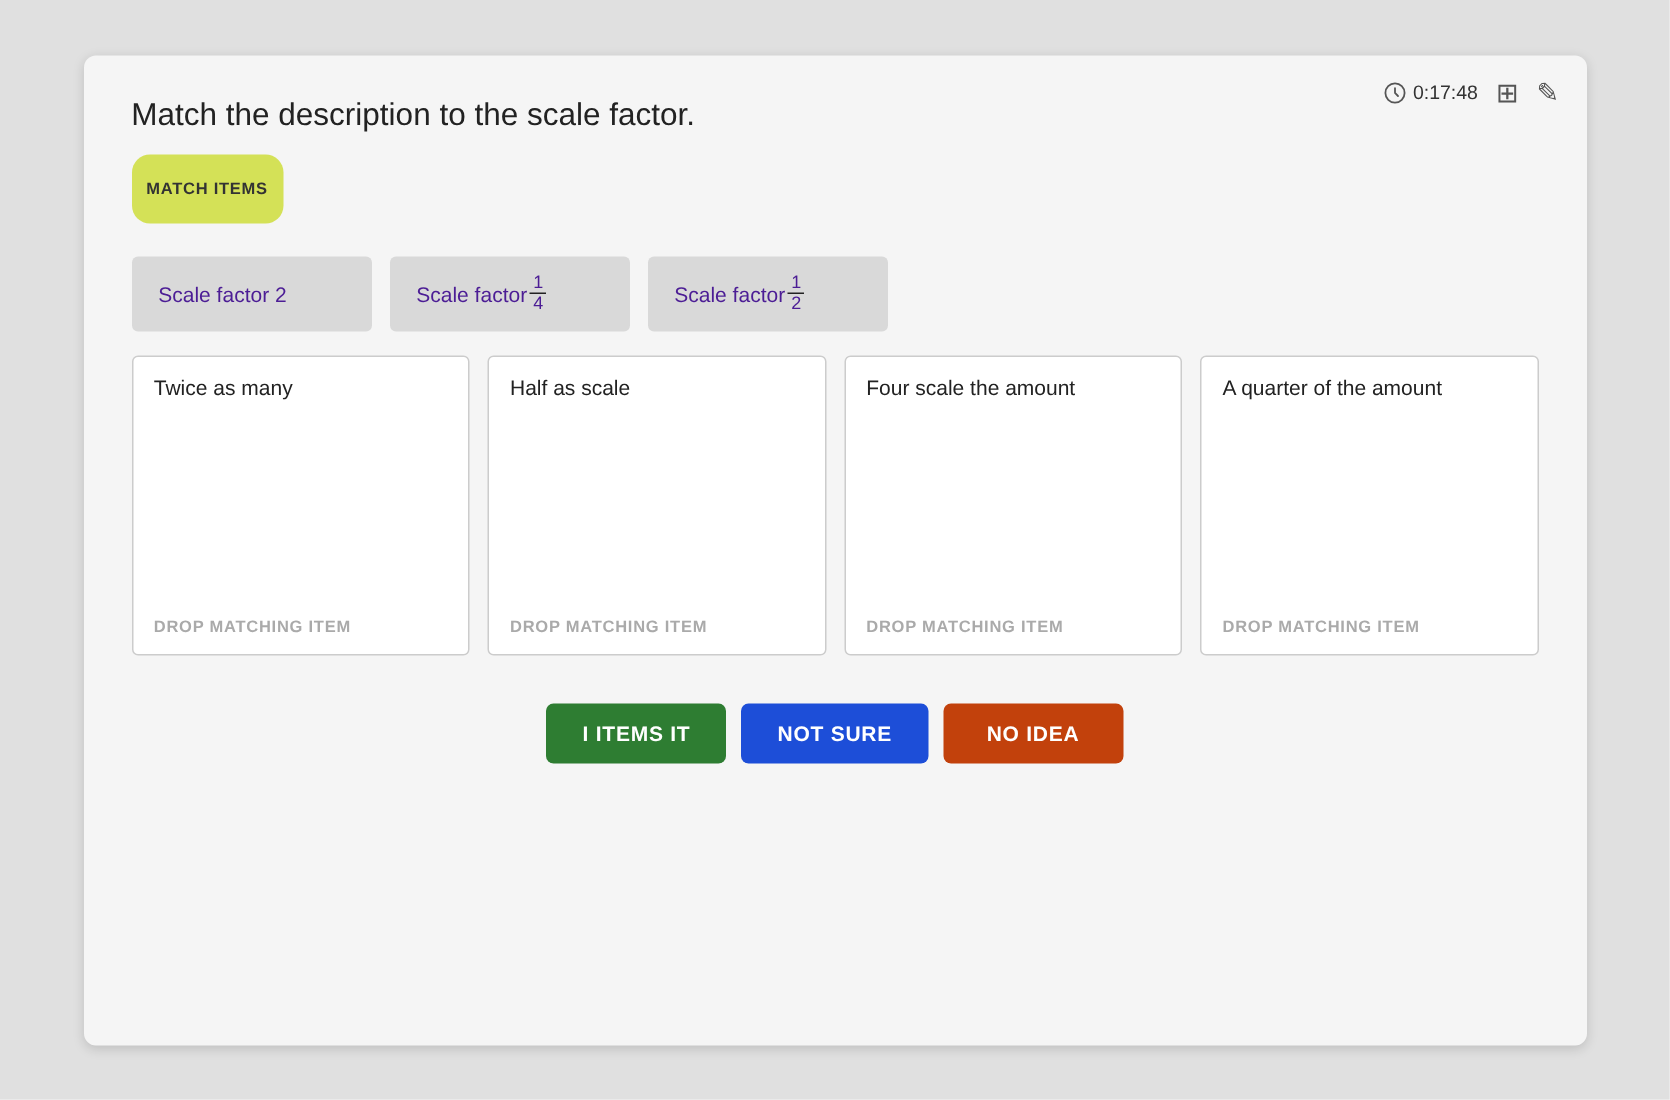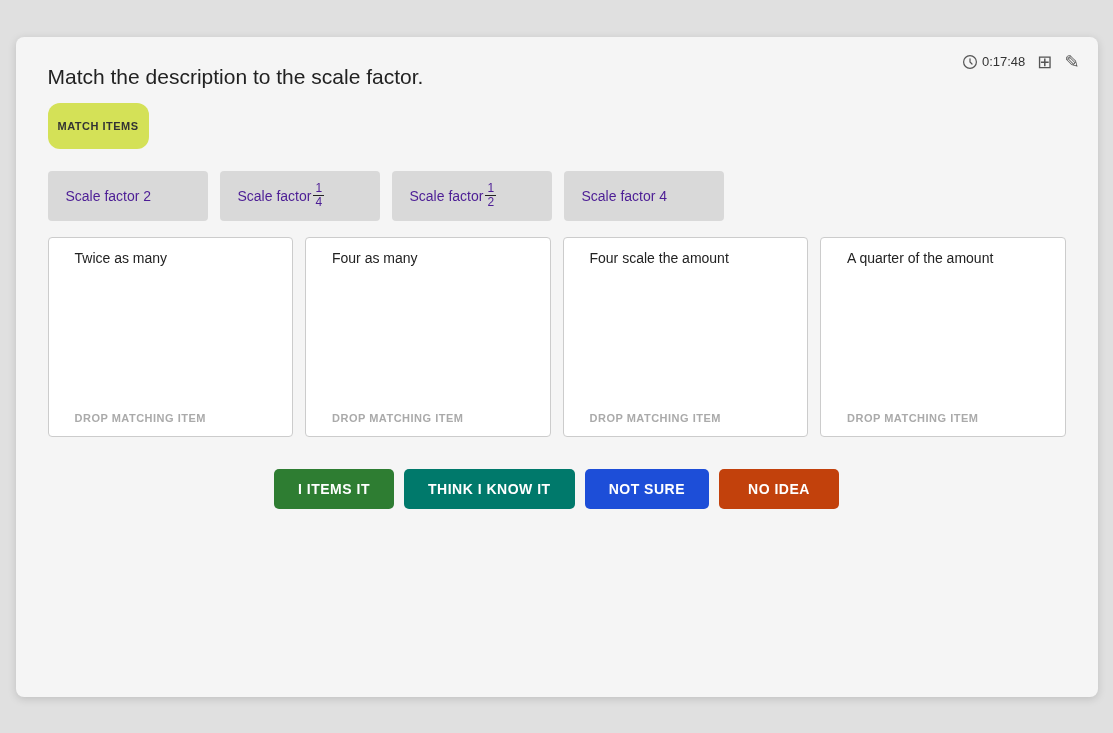--- a/index.html
+++ b/index.html
@@ -8,21 +8,21 @@
       font-family: Arial, sans-serif;
       width: 1113px;
       height: 733px;
       display: flex;
       align-items: center;
       justify-content: center;
     }
     .card {
       background: #f5f5f5;
       border-radius: 8px;
-      width: 1082px;
+      width: 1002px;
       min-height: 660px;
       padding: 28px 32px 36px 32px;
       position: relative;
       box-shadow: 0 2px 8px rgba(0,0,0,0.15);
     }
     .top-bar {
       position: absolute;
       top: 14px;
       right: 18px;
       display: flex;
@@ -103,21 +103,21 @@
     }
     .descriptions-row {
       display: flex;
       gap: 12px;
       margin-top: 4px;
     }
     .description-card {
       background: #fff;
       border: 1px solid #ccc;
       border-radius: 4px;
-      padding: 12px 26px;
+      padding: 12px 14px;
       min-width: 220px;
       flex: 1;
       min-height: 200px;
       display: flex;
       flex-direction: column;
       align-items: flex-start;
     }
     .description-label {
       font-size: 14px;
       color: #222;
@@ -191,46 +191,42 @@
         <span class="denominator">4</span>
       </span>
     </div>
     <div class="scale-factor-card">
       <span>Scale factor </span>
       <span class="fraction">
         <span class="numerator">1</span>
         <span class="denominator">2</span>
       </span>
     </div>
-    <div class="scale-factor-card">
-      <span>Scale factor 4</span>
-    </div>
   </div>
 
   
   <div class="descriptions-row">
     <div class="description-card">
       <span class="description-label">Twice as many</span>
       <div class="drop-zone">DROP MATCHING ITEM</div>
     </div>
     <div class="description-card">
-      <span class="description-label">Four as many</span>
+      <span class="description-label">Half as scale</span>
       <div class="drop-zone">DROP MATCHING ITEM</div>
     </div>
     <div class="description-card">
       <span class="description-label">Four scale the amount</span>
       <div class="drop-zone">DROP MATCHING ITEM</div>
     </div>
     <div class="description-card">
       <span class="description-label">A quarter of the amount</span>
       <div class="drop-zone">DROP MATCHING ITEM</div>
     </div>
   </div>
 
   
   <div class="bottom-buttons">
     <button class="btn btn-green">I ITEMS IT</button>
-    <button class="btn btn-teal">THINK I KNOW IT</button>
     <button class="btn btn-orange">NOT SURE</button>
     <button class="btn btn-red">NO IDEA</button>
   </div>
 
 </div>
 
 </body></html>

